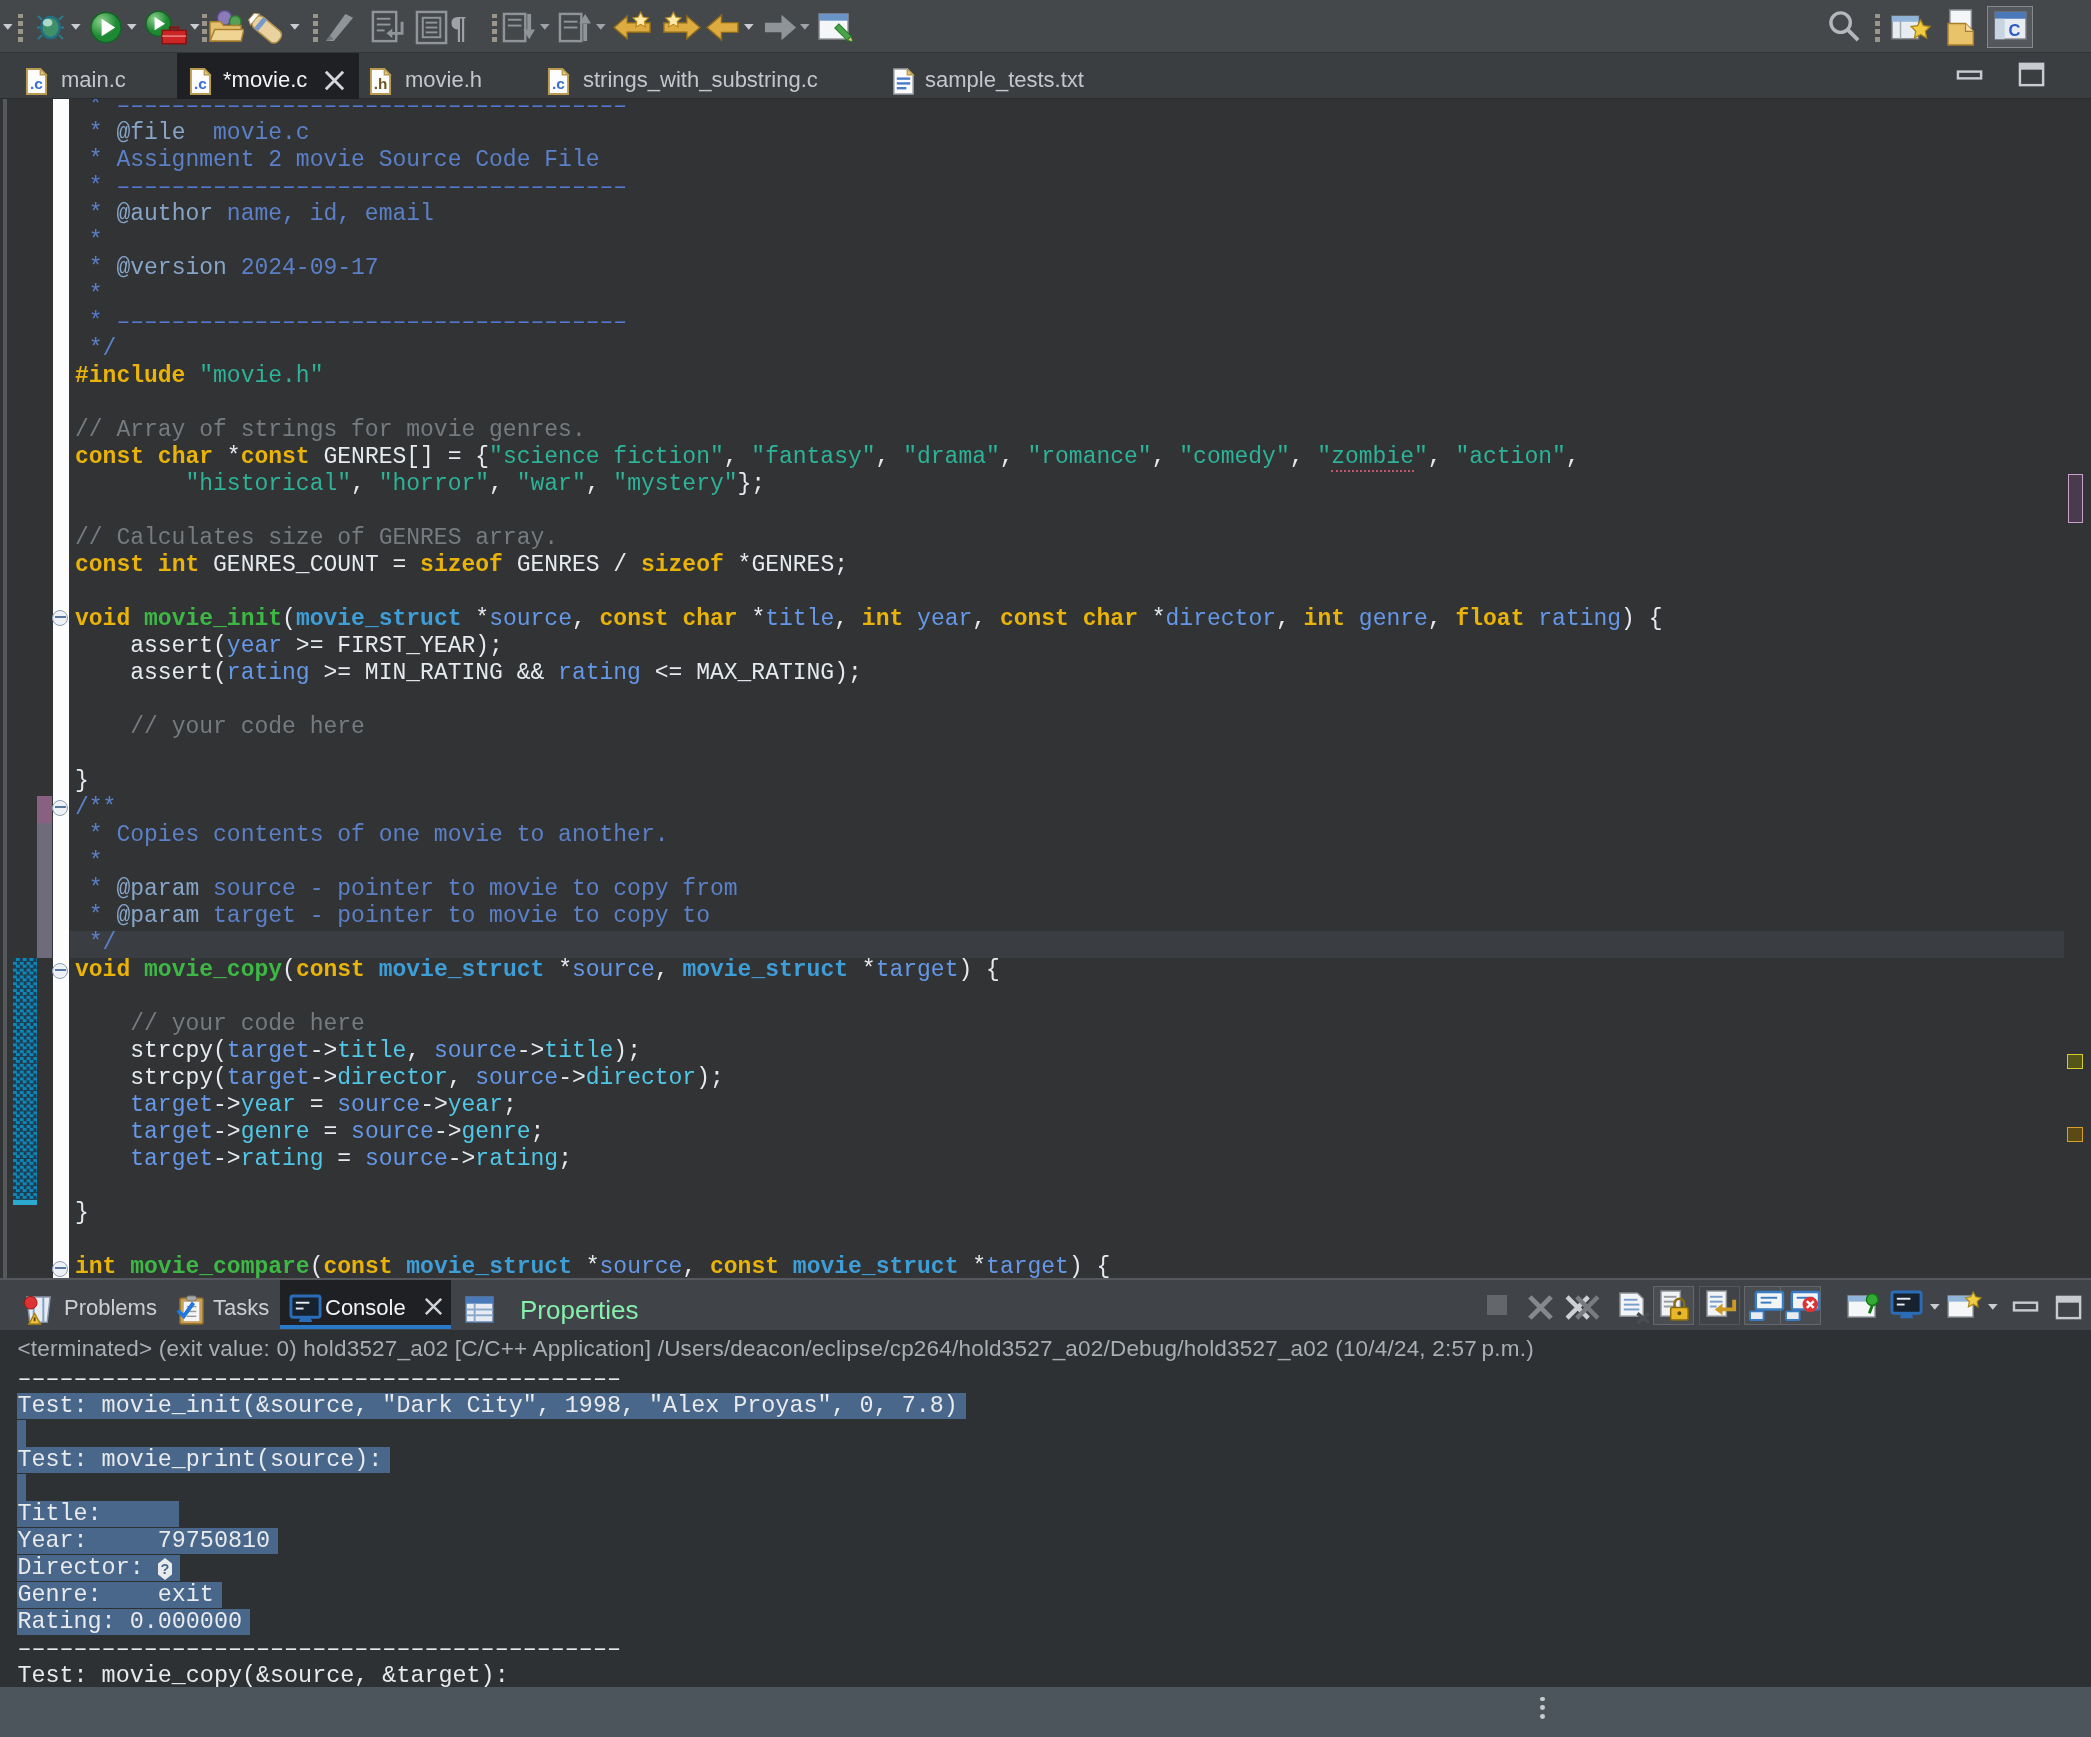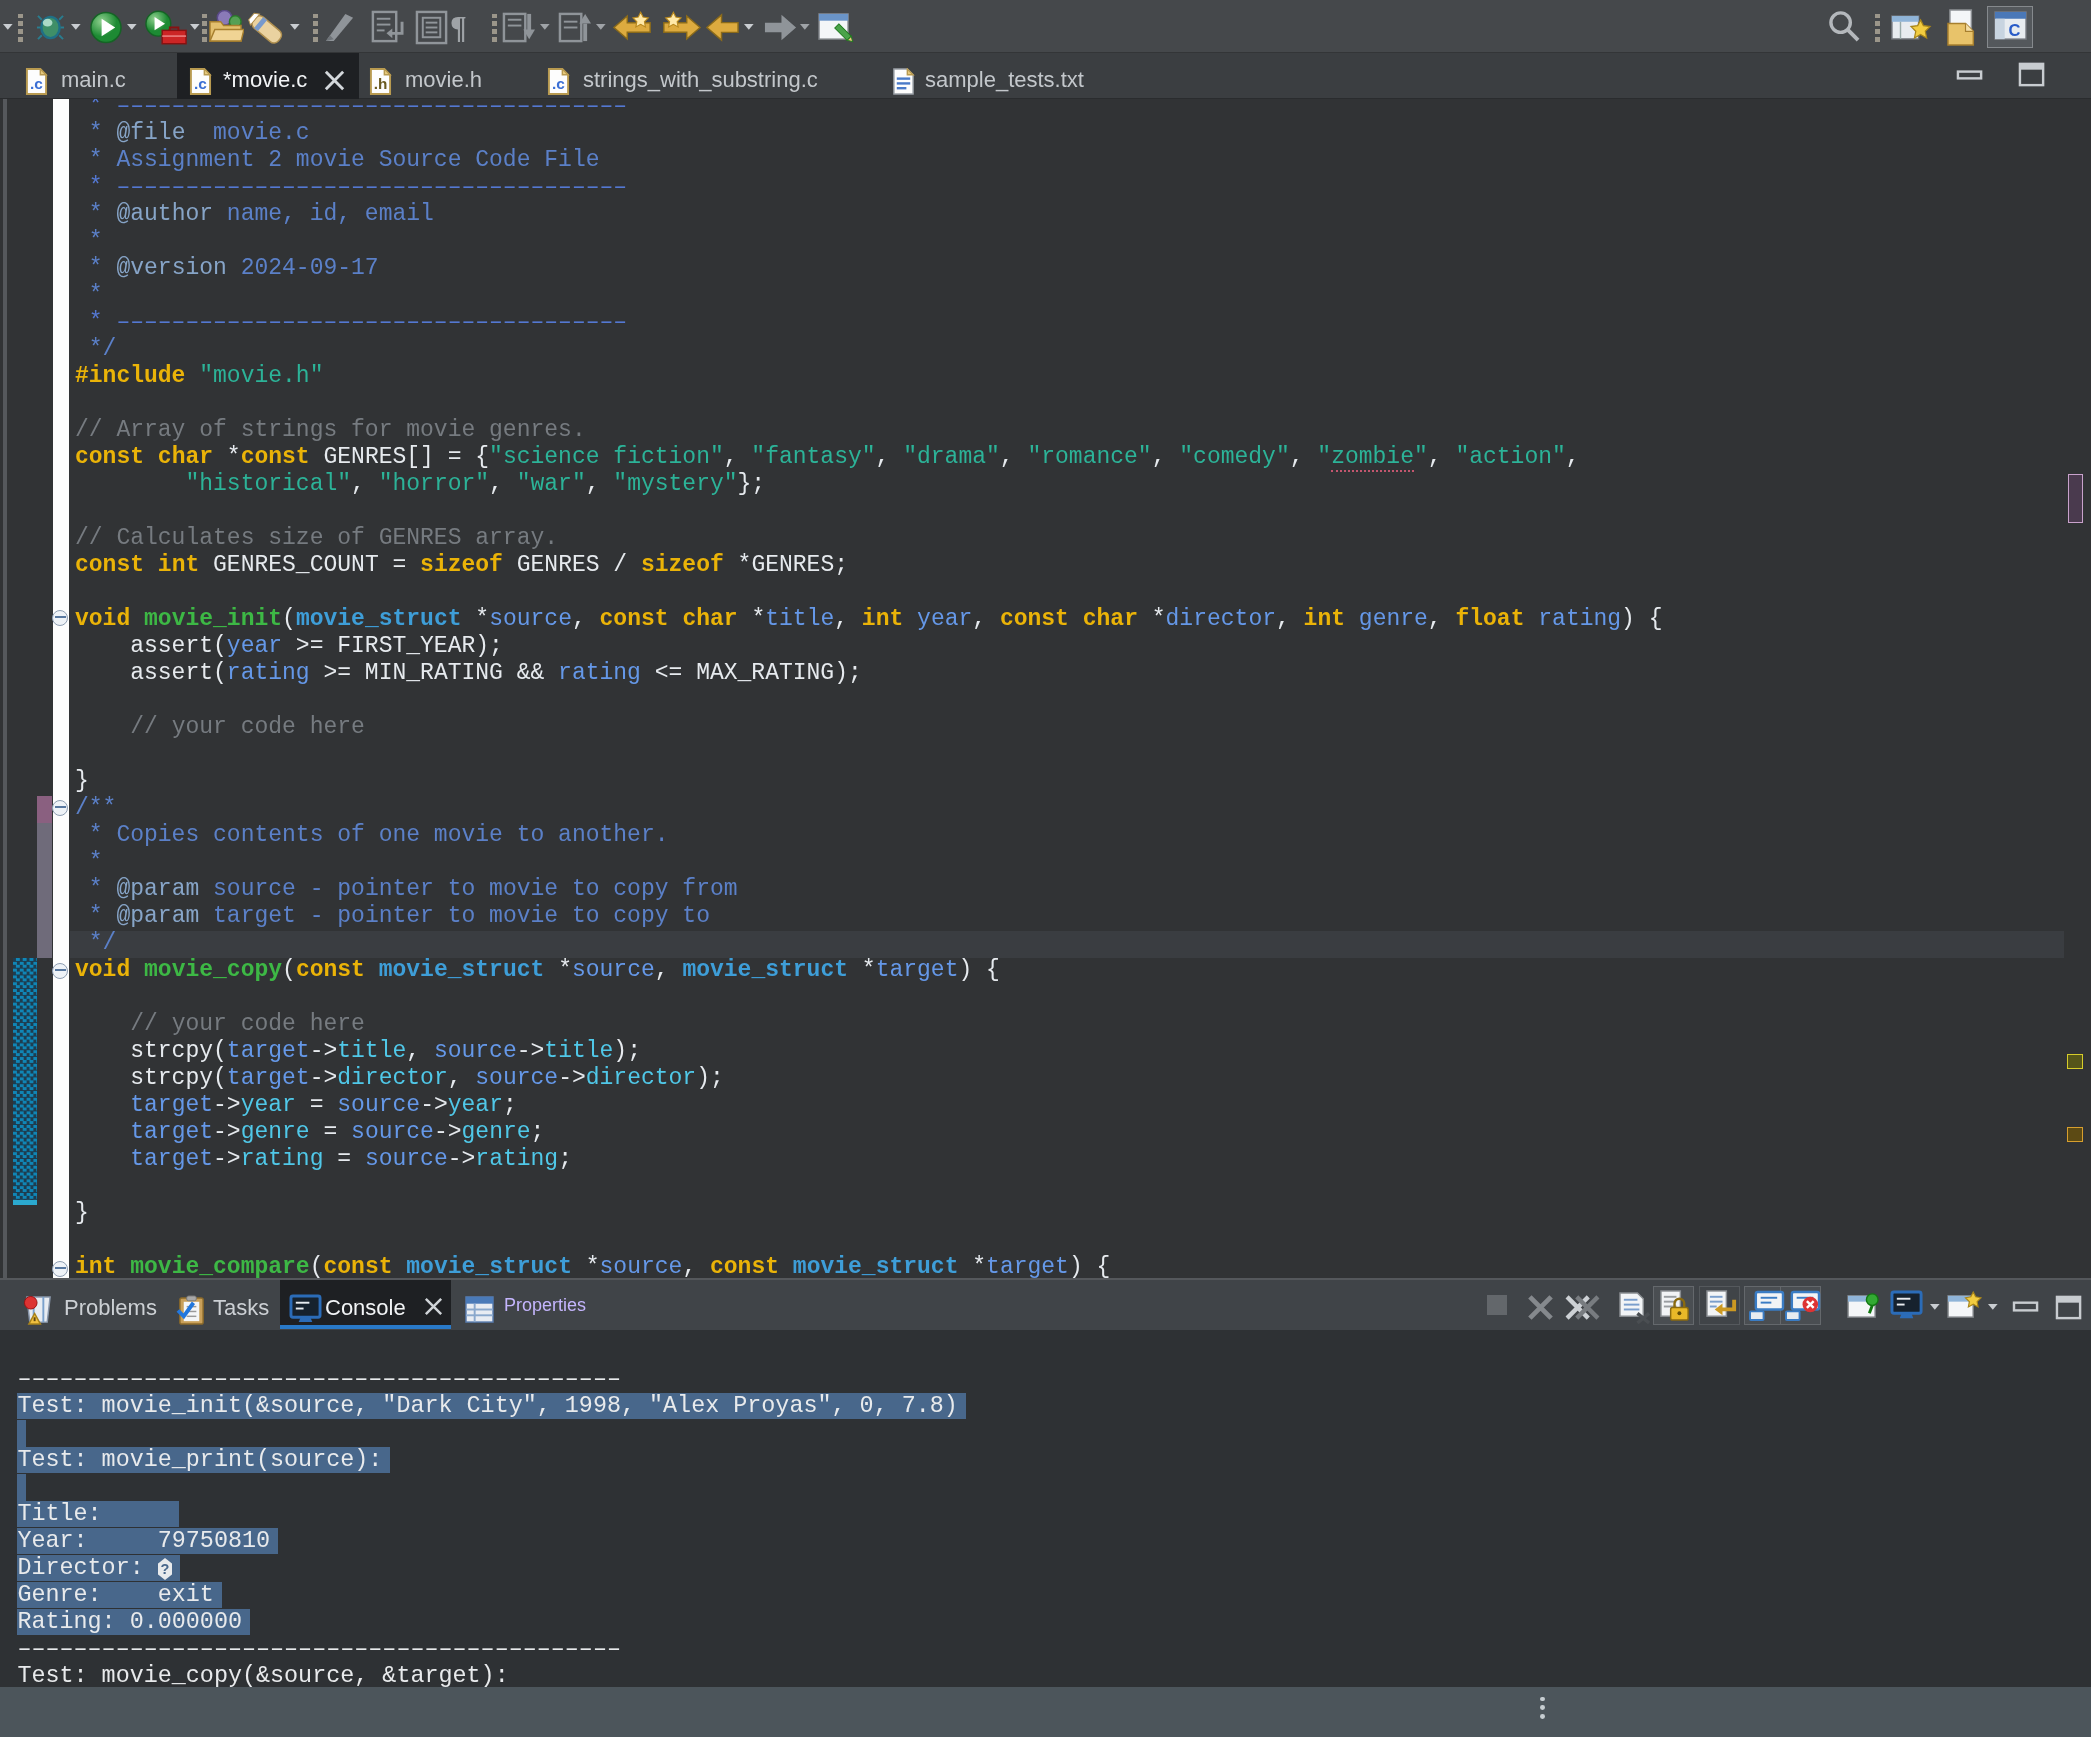--- a/index.html
+++ b/index.html
@@ -364,21 +364,21 @@
           <line x1="2" y1="21" x2="30" y2="21"></line>
         </g>
 <line x1="11" y1="9" x2="11" y2="28" stroke="#8aa8cc" stroke-width="2"></line>
       </svg>
 <span class="abs" style="left:64px;top:14.5px;font-size:22px;color:#ccd0d4">Problems</span>
 <span class="abs" style="left:213px;top:14.5px;font-size:22px;color:#ccd0d4">Tasks</span>
 <span class="abs" style="left:325px;top:14.5px;font-size:22px;color:#f2f4f6">Console</span>
 <svg class="abs" style="left:422px;top:15.4px" width="23" height="23" viewBox="0 0 24 24">
         <path d="M4 4 L20 20 M20 4 L4 20" stroke="#d0d4d8" stroke-width="2.6"></path>
       </svg>
-<span class="abs" style="left:504px;top:14.5px;font-size:18px;color:#c4b5fd">Properties</span>
+<span class="abs" style="left:520px;top:14.5px;font-size:26px;color:#86efac">Properties</span>
 <div class="abs" style="left:1653px;top:5.8px;width:41px;height:39px;background:#4a4e52;border:1px solid #64686c"></div>
 <div class="abs" style="left:1744px;top:5.8px;width:41px;height:39px;background:#4a4e52;border:1px solid #64686c"></div>
 <div class="abs" style="left:1780px;top:5.8px;width:41px;height:39px;background:#4a4e52;border:1px solid #64686c"></div>
 <div class="abs" style="left:1699px;top:5.8px;width:41px;height:39px;border:1px solid #55595d"></div>
 <div class="abs" style="left:1487px;top:15.4px;width:20px;height:20px;background:#63676b"></div>
 <svg class="abs" style="left:1527px;top:13.5px" width="27" height="27" viewBox="0 0 28 28">
         <path d="M3 3 L25 25 M25 3 L3 25" stroke="#85898d" stroke-width="5"></path>
       </svg>
 <svg class="abs" style="left:1564px;top:13.5px" width="37" height="27" viewBox="0 0 38 28">
         <path d="M3 3 L25 25 M25 3 L3 25" stroke="#cdd1d5" stroke-width="4.5"></path>
@@ -458,20 +458,21 @@
       </svg>
 <svg class="abs" style="left:2012px;top:15.4px" width="29" height="25" viewBox="0 0 30 26">
         <rect x="2" y="8" width="24" height="8" fill="none" stroke="#c8ccd0" stroke-width="2.5"></rect>
       </svg>
 <svg class="abs" style="left:2055px;top:13.5px" width="29" height="27" viewBox="0 0 30 28">
         <rect x="2" y="3" width="24" height="22" fill="none" stroke="#c8ccd0" stroke-width="2.5"></rect>
         <rect x="2" y="3" width="24" height="6" fill="#c8ccd0"></rect>
       </svg>
 </div>
 <div class="abs" style="left:0;top:1330px;width:2091px;height:357px;background:#2e3134;overflow:hidden">
+<div class="abs" style="left:17.4px;top:5.8px;font-size:22.5px;color:#a9aeb4;white-space:pre;letter-spacing:0.2px">&lt;terminated&gt; (exit value: 0) hold3527_a02 [C/C++ Application] /Users/deacon/eclipse/cp264/hold3527_a02/Debug/hold3527_a02 (10/4/24, 2:57 p.m.)</div>
 <pre style="left:17.4px;top:36px;font:23.4px/27px 'Liberation Mono',monospace;color:#e8eaec">–––––––––––––––––––––––––––––––––––––––––––
 <span class="hl">Test: movie_init(&amp;source, "Dark City", 1998, "Alex Proyas", 0, 7.8)</span>
 <span class="hlb"></span>
 <span class="hl">Test: movie_print(source):</span>
 <span class="hlb"></span>
 <span class="hl">Title:     </span>
 <span class="hl">Year:     79750810</span>
 <span class="hl">Director: <span class="rep">?</span></span>
 <span class="hl">Genre:    exit</span>
 <span class="hl">Rating: 0.000000</span>

